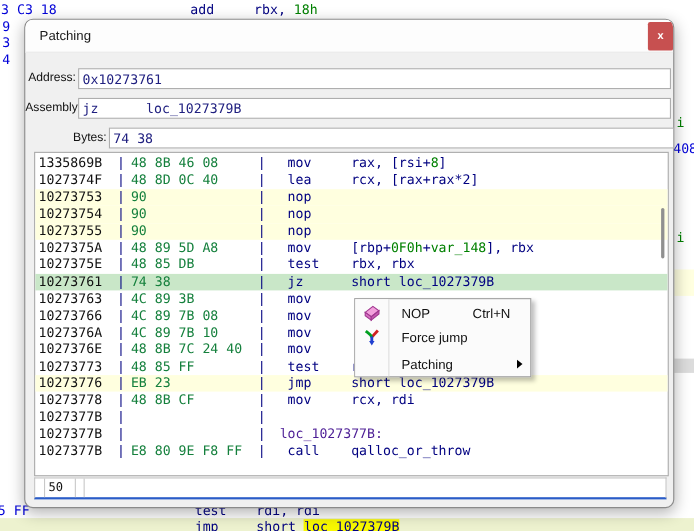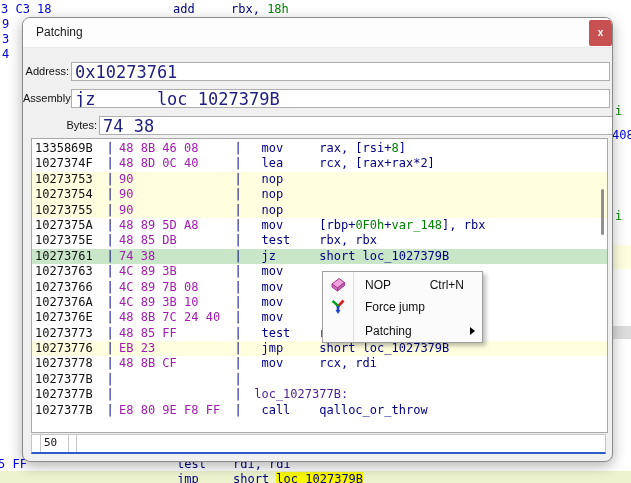--- a/index.html
+++ b/index.html
@@ -16,29 +16,29 @@
           border:1px solid #8a8a8a;border-radius:8px;box-shadow:0 4px 14px rgba(0,0,0,.30);
           overflow:hidden;box-sizing:border-box;}
   .titlebar{position:absolute;left:0;top:0;right:0;height:29px;background:#fdfdfd;border-bottom:1px solid #e9e9e9;}
   .title{position:absolute;left:13px;top:7px;font-size:12px;color:#1a1a1a;}
   .closebtn{position:absolute;right:0px;top:2px;width:23px;height:26px;background:#c75050;border-radius:2px;
             color:#fff;font-size:10px;font-weight:bold;text-align:center;line-height:26px;cursor:default;}
   
   .fieldrow{position:absolute;left:0;height:19px;text-decoration:underline;}
   .flabel{position:absolute;left:0px;width:46px;text-align:right;font-size:11px;color:#111;line-height:19px;}
   .finput{position:absolute;left:48px;width:531px;height:17px;background:#fff;border:1px solid #aeaeae;
-          font-family:"DejaVu Sans Mono",monospace;font-size:17px;color:#202080;padding:0 3px;box-sizing:content-box;}
+          font-family:"DejaVu Sans Mono",monospace;font-size:12px;color:#202080;padding:0 3px;box-sizing:content-box;}
   
   .listing{position:absolute;left:8px;top:120px;width:577px;height:295px;background:#ffffff;
            border:1px solid #a8a8a8;box-sizing:border-box;overflow:hidden;padding-top:2px;}
   .lrow{height:15.4px;line-height:15.4px;white-space:pre;font-family:"DejaVu Sans Mono",monospace;font-size:12px;padding-left:3px;}
   .lrow span{display:inline-block;vertical-align:top;}
   .ca{width:66px;color:#111}
   .cs{width:18px;text-align:center;color:#000080}
-  .cb{width:110px;color:#a21caf}
+  .cb{width:110px;color:#15803d}
   .cm{color:#000080;white-space:pre}
   .cc{color:#000080;white-space:pre;width:auto}
   .cn{color:#008000;white-space:pre;width:auto}
   .clabel{color:#4c1d95;white-space:pre}
   .bg-patch{background:#ffffdf}
   .bg-sel{background:#c9e7c8}
   .vscroll-thumb{position:absolute;right:3px;top:50px;width:3px;height:46px;background:#909090;border-radius:2px;}
   
   .sizebar{position:absolute;left:8px;top:416px;width:573px;height:17px;background:#ffffff;
            border:1px solid #c4c4c4;border-bottom:2px solid #2a5cc8;box-sizing:content-box;}
@@ -107,21 +107,21 @@
         <div class="lrow"><span class="ca">1335869B</span><span class="cs">|</span><span class="cb">48 8B 46 08</span><span class="cs">|</span><span class="cm">  mov     </span><span class="cc">rax, [rsi+</span><span class="cn">8</span><span class="cc">]</span></div>
         <div class="lrow"><span class="ca">1027374F</span><span class="cs">|</span><span class="cb">48 8D 0C 40</span><span class="cs">|</span><span class="cm">  lea     </span><span class="cc">rcx, [rax+rax*2]</span></div>
         <div class="lrow bg-patch"><span class="ca">10273753</span><span class="cs">|</span><span class="cb">90</span><span class="cs">|</span><span class="cm">  nop     </span></div>
         <div class="lrow bg-patch"><span class="ca">10273754</span><span class="cs">|</span><span class="cb">90</span><span class="cs">|</span><span class="cm">  nop     </span></div>
         <div class="lrow bg-patch"><span class="ca">10273755</span><span class="cs">|</span><span class="cb">90</span><span class="cs">|</span><span class="cm">  nop     </span></div>
         <div class="lrow"><span class="ca">1027375A</span><span class="cs">|</span><span class="cb">48 89 5D A8</span><span class="cs">|</span><span class="cm">  mov     </span><span class="cc">[rbp+</span><span class="cn">0F0h</span><span class="cc">+</span><span class="cn">var_148</span><span class="cc">], rbx</span></div>
         <div class="lrow"><span class="ca">1027375E</span><span class="cs">|</span><span class="cb">48 85 DB</span><span class="cs">|</span><span class="cm">  test    </span><span class="cc">rbx, rbx</span></div>
         <div class="lrow bg-sel"><span class="ca">10273761</span><span class="cs">|</span><span class="cb">74 38</span><span class="cs">|</span><span class="cm">  jz      </span><span class="cc">short loc_1027379B</span></div>
         <div class="lrow"><span class="ca">10273763</span><span class="cs">|</span><span class="cb">4C 89 3B</span><span class="cs">|</span><span class="cm">  mov     </span></div>
         <div class="lrow"><span class="ca">10273766</span><span class="cs">|</span><span class="cb">4C 89 7B 08</span><span class="cs">|</span><span class="cm">  mov     </span></div>
-        <div class="lrow"><span class="ca">1027376A</span><span class="cs">|</span><span class="cb">4C 89 3B 10</span><span class="cs">|</span><span class="cm">  mov     </span></div>
+        <div class="lrow"><span class="ca">1027376A</span><span class="cs">|</span><span class="cb">4C 89 7B 10</span><span class="cs">|</span><span class="cm">  mov     </span></div>
         <div class="lrow"><span class="ca">1027376E</span><span class="cs">|</span><span class="cb">48 8B 7C 24 40</span><span class="cs">|</span><span class="cm">  mov     </span></div>
         <div class="lrow"><span class="ca">10273773</span><span class="cs">|</span><span class="cb">48 85 FF</span><span class="cs">|</span><span class="cm">  test    </span><span class="cc">rdi, rdi</span></div>
         <div class="lrow bg-patch"><span class="ca">10273776</span><span class="cs">|</span><span class="cb">EB 23</span><span class="cs">|</span><span class="cm">  jmp     </span><span class="cc">short loc_1027379B</span></div>
         <div class="lrow"><span class="ca">10273778</span><span class="cs">|</span><span class="cb">48 8B CF</span><span class="cs">|</span><span class="cm">  mov     </span><span class="cc">rcx, rdi</span></div>
         <div class="lrow"><span class="ca">1027377B</span><span class="cs">|</span><span class="cb"></span><span class="cs">|</span></div>
         <div class="lrow"><span class="ca">1027377B</span><span class="cs">|</span><span class="cb"></span><span class="cs">|</span><span class="clabel"> loc_1027377B:</span></div>
         <div class="lrow"><span class="ca">1027377B</span><span class="cs">|</span><span class="cb">E8 80 9E F8 FF</span><span class="cs">|</span><span class="cm">  call    </span><span class="cc">qalloc_or_throw</span></div>
       </div>
     <div class="vscroll-thumb"></div>
   </div>

